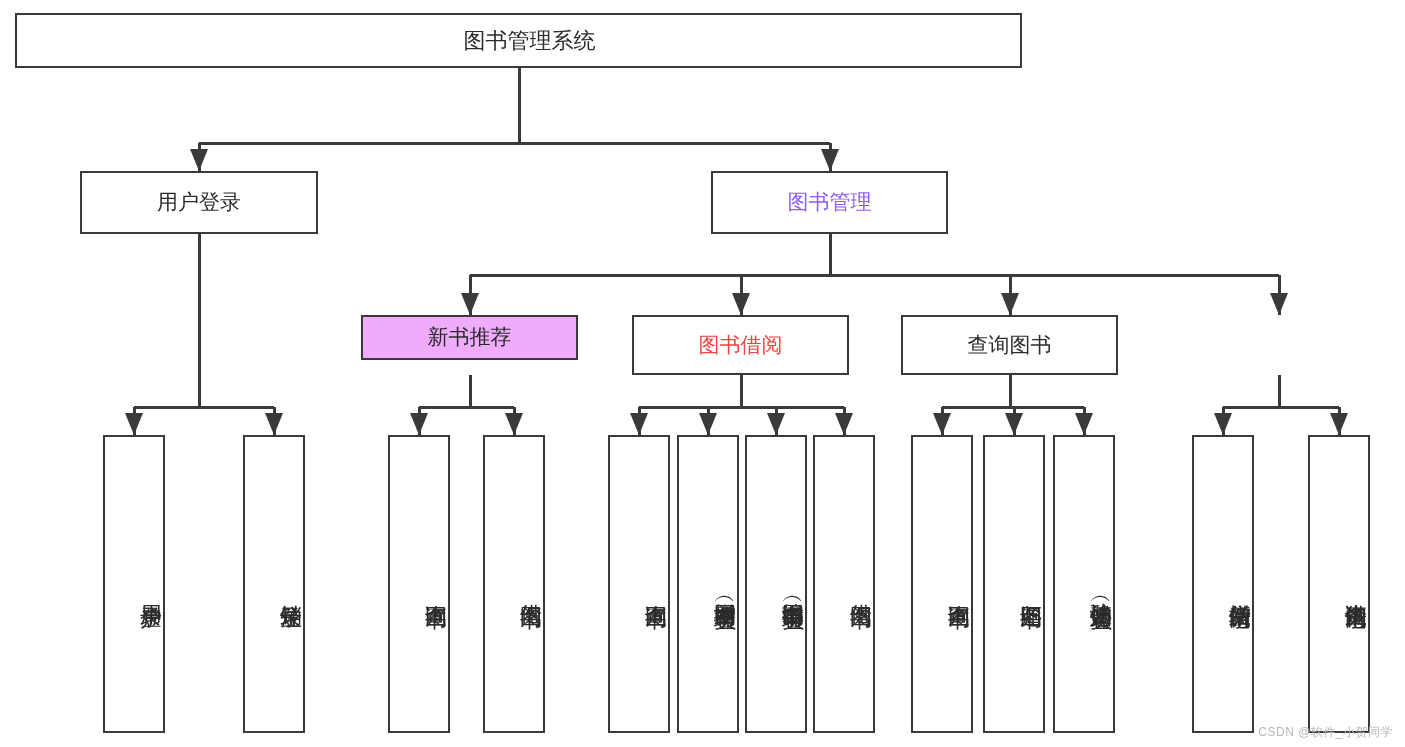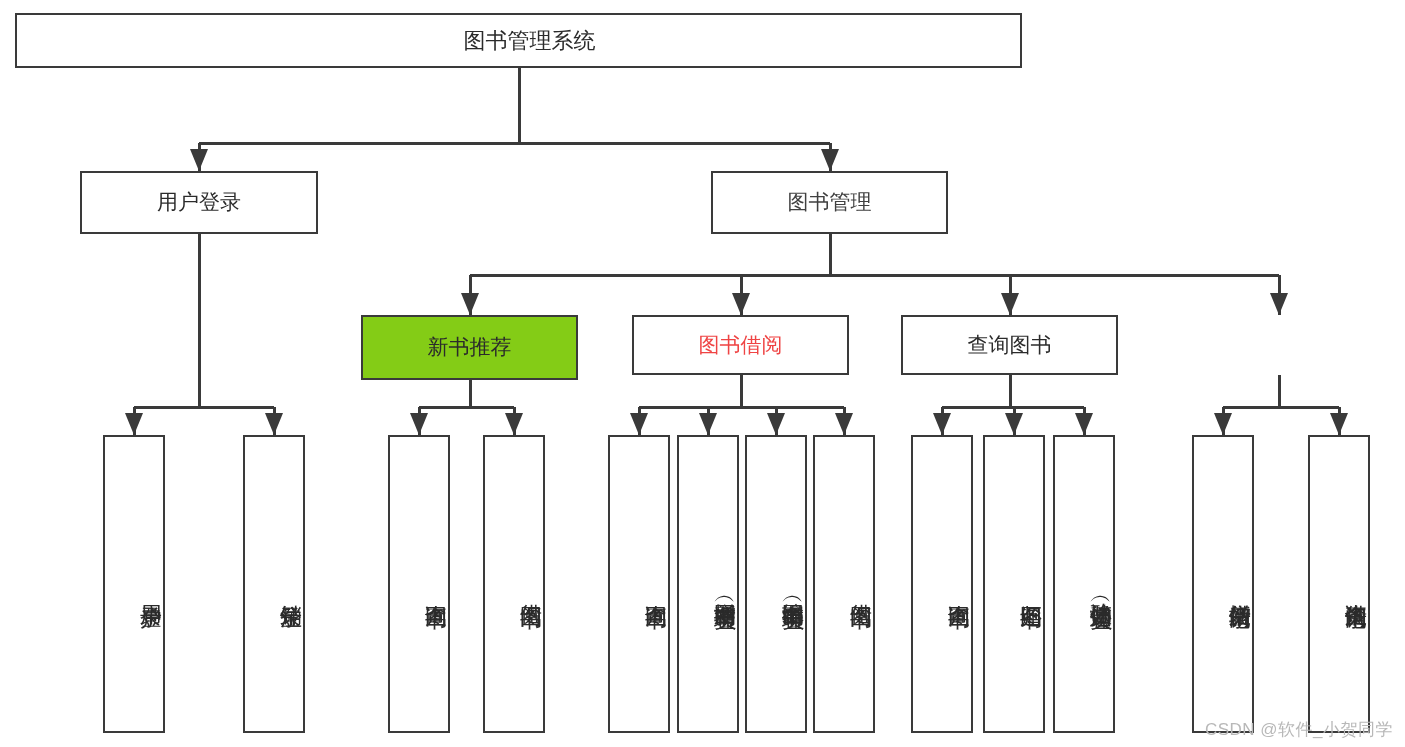--- a/index.html
+++ b/index.html
@@ -22,21 +22,21 @@
   .node-label.vert{
     writing-mode:vertical-rl;text-orientation:upright;
     font-size:22px;letter-spacing:1px;
     align-items:flex-start;justify-content:center;
     padding-top:10px;box-sizing:border-box;
   }
   .node-box.root .node-label.horiz{font-size:22px;}
   #edge-layer{position:absolute;left:0;top:0;width:1405px;height:747px;pointer-events:none;}
   #watermark{
     position:absolute;right:12px;bottom:6px;
-    font-size:17px;color:#b8b8b8;letter-spacing:0.5px;
+    font-size:12px;color:#b8b8b8;letter-spacing:0.5px;
     white-space:nowrap;user-select:none;
   }
 </style>
 </head>
 <body>
 
 <div id="diagram-root">
   <svg id="edge-layer" viewBox="0 0 1405 747" width="1405" height="747" xmlns="http://www.w3.org/2000/svg">
       <line x1="519" y1="68" x2="519" y2="143" stroke="#3a3a3a" stroke-width="3" shape-rendering="crispEdges"></line>
       <line x1="199" y1="143" x2="830" y2="143" stroke="#3a3a3a" stroke-width="3" shape-rendering="crispEdges"></line>
@@ -91,23 +91,23 @@
       <line x1="1339" y1="407" x2="1339" y2="435" stroke="#3a3a3a" stroke-width="3" shape-rendering="crispEdges"></line>
       <polygon points="1330,413 1348,413 1339,435" fill="#3a3a3a"></polygon>
     </svg>
 <div class="node-box root" style="left: 15px; top: 13px; width: 1007px; height: 55px; border-color: rgb(58, 58, 58); background: rgb(255, 255, 255);">
       <div class="node-label horiz" style="color: rgb(43, 43, 43); padding-left: 11px;">图书管理系统</div>
     </div>
     <div class="node-box" style="left: 80px; top: 171px; width: 238px; height: 63px; border-color: rgb(58, 58, 58); background: rgb(255, 255, 255);">
       <div class="node-label horiz" style="color: rgb(43, 43, 43);">用户登录</div>
     </div>
     <div class="node-box" style="left: 711px; top: 171px; width: 237px; height: 63px; border-color: rgb(58, 58, 58); background: rgb(255, 255, 255);">
-      <div class="node-label horiz" style="color: #404040;">图书管理</div>
+      <div class="node-label horiz" style="color: #8b5cf6;">图书管理</div>
     </div>
-    <div class="node-box" style="left: 361px; top: 315px; width: 217px; height: 65px; border-color: rgb(58, 58, 58); background: #84cc16;">
+    <div class="node-box" style="left: 361px; top: 315px; width: 217px; height: 45px; border-color: rgb(58, 58, 58); background: #f0abfc;">
       <div class="node-label horiz" style="color: rgb(43, 43, 43);">新书推荐</div>
     </div>
     <div class="node-box" style="left: 632px; top: 315px; width: 217px; height: 60px; border-color: rgb(58, 58, 58); background: rgb(255, 255, 255);">
       <div class="node-label horiz" style="color: #ef4444;">图书借阅</div>
     </div>
     <div class="node-box" style="left: 901px; top: 315px; width: 217px; height: 60px; border-color: rgb(58, 58, 58); background: rgb(255, 255, 255);">
       <div class="node-label horiz" style="color: rgb(43, 43, 43);">查询图书</div>
     </div>
     <div class="node-box" style="left: 103px; top: 435px; width: 62px; height: 298px; border-color: rgb(58, 58, 58); background: rgb(255, 255, 255);">
       <div class="node-label vert" style="color: rgb(43, 43, 43);">用户登录</div>

